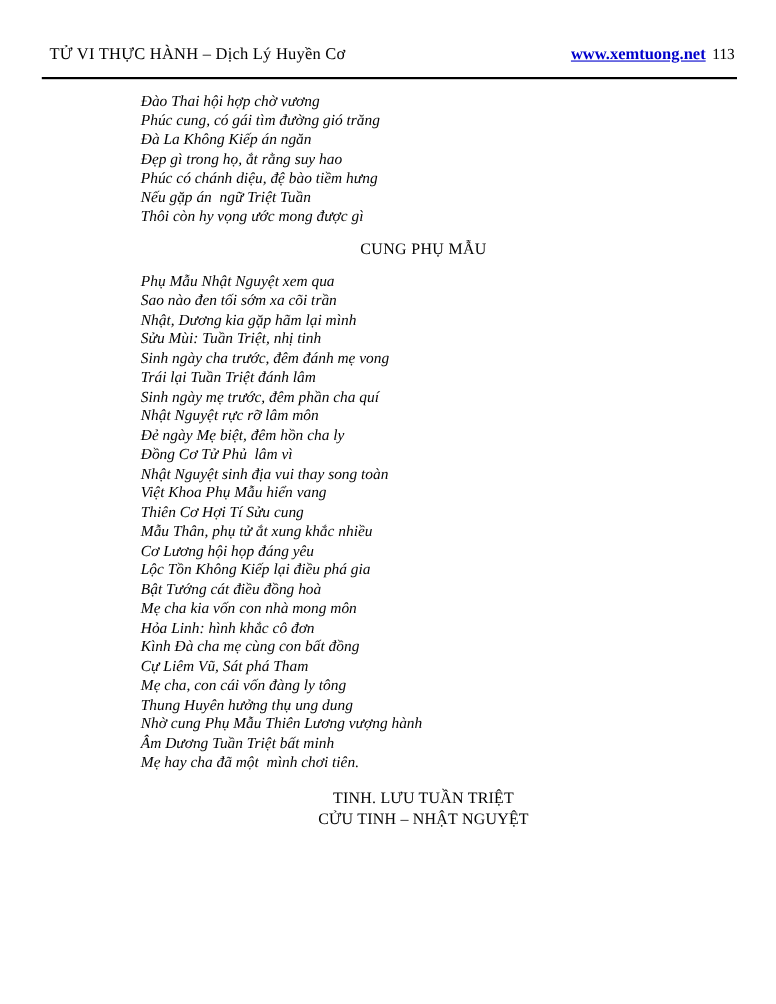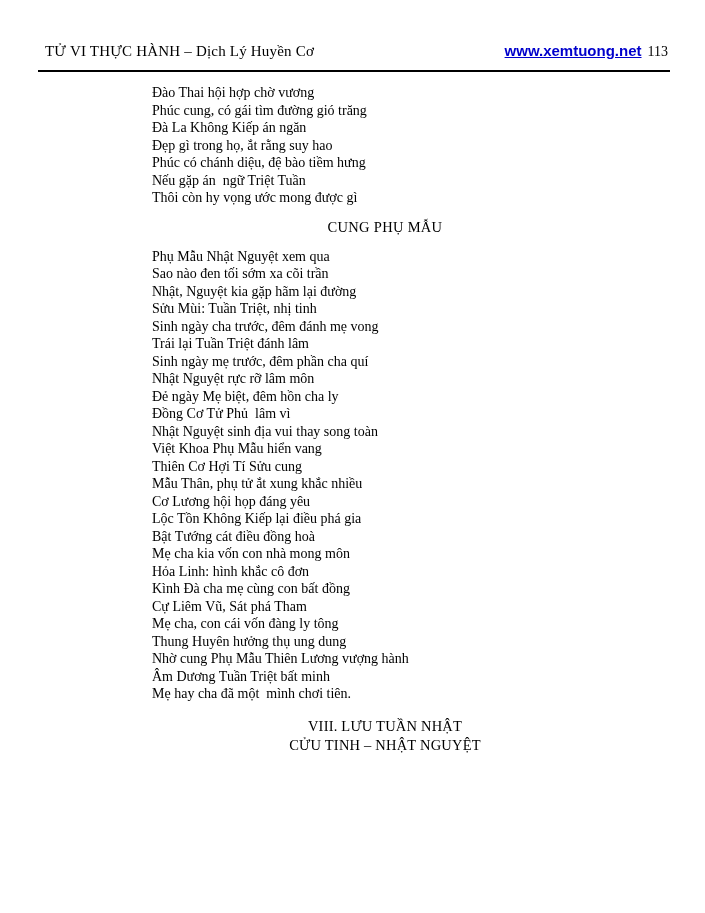--- a/index.html
+++ b/index.html
@@ -13,36 +13,36 @@
   }
   .page-header {
     position:absolute; top:42px; left:45px; right:37px;
     display:flex; justify-content:space-between; align-items:baseline;gap:46px;
   }
   .book-title {
     font-size:15px; letter-spacing:0.2px; white-space:nowrap;
   }
   .header-right { display:flex; align-items:baseline; gap:6px; }
   .website-link {
-    font-family:Liberation Sans, sans-serif;
+    font-family:Liberation Serif, serif;
     font-weight:bold; font-size:15px;
     color:#0000cc; text-decoration:underline;
     cursor:pointer; white-space:nowrap;
   }
   .page-number { font-size:14px;text-align:center; }
   .header-rule {
     position:absolute; top:70px; left:38px; width:632px;
     border-top:2px solid #000; height:0;
   }
   .content { position:absolute; top:84px; left:128px; right:0; }
   .verse-block .verse-line {
+    font-style:italic;
     font-size:14px;
     line-height:17.5px;
     white-space:pre-wrap;
-    margin-left:24px;
   }
   .section-heading {
     width:514px;
     text-align:center;
     font-size:14.5px;
     line-height:18px;
     margin:11px 0 12px 0;
     letter-spacing:0.3px;
     white-space:pre-wrap;
   }
@@ -78,21 +78,21 @@
       <div class="verse-line">Phúc có chánh diệu, đệ bào tiềm hưng</div>
       <div class="verse-line">Nếu gặp án  ngữ Triệt Tuần</div>
       <div class="verse-line">Thôi còn hy vọng ước mong được gì</div>
     </div>
 
   <div class="section-heading">CUNG PHỤ MẪU</div>
 
   <div class="verse-block">
       <div class="verse-line">Phụ Mẫu Nhật Nguyệt xem qua</div>
       <div class="verse-line">Sao nào đen tối sớm xa cõi trần</div>
-      <div class="verse-line">Nhật, Nguyệt kia gặp hãm lại đường</div>
+      <div class="verse-line">Nhật, Dương kia gặp hãm lại mình</div>
       <div class="verse-line">Sửu Mùi: Tuần Triệt, nhị tinh</div>
       <div class="verse-line">Sinh ngày cha trước, đêm đánh mẹ vong</div>
       <div class="verse-line">Trái lại Tuần Triệt đánh lâm</div>
       <div class="verse-line">Sinh ngày mẹ trước, đêm phần cha quí</div>
       <div class="verse-line">Nhật Nguyệt rực rỡ lâm môn</div>
       <div class="verse-line">Đẻ ngày Mẹ biệt, đêm hồn cha ly</div>
       <div class="verse-line">Đồng Cơ Tử Phủ  lâm vì</div>
       <div class="verse-line">Nhật Nguyệt sinh địa vui thay song toàn</div>
       <div class="verse-line">Việt Khoa Phụ Mẫu hiển vang</div>
       <div class="verse-line">Thiên Cơ Hợi Tí Sửu cung</div>
@@ -105,17 +105,17 @@
       <div class="verse-line">Kình Đà cha mẹ cùng con bất đồng</div>
       <div class="verse-line">Cự Liêm Vũ, Sát phá Tham</div>
       <div class="verse-line">Mẹ cha, con cái vốn đàng ly tông</div>
       <div class="verse-line">Thung Huyên hưởng thụ ung dung</div>
       <div class="verse-line">Nhờ cung Phụ Mẫu Thiên Lương vượng hành</div>
       <div class="verse-line">Âm Dương Tuần Triệt bất minh</div>
       <div class="verse-line">Mẹ hay cha đã một  mình chơi tiên.</div>
     </div>
 
   <div class="footer-heading">
-    <div>VIII. LƯU TUẦN NHẬT</div>
+    <div>TINH. LƯU TUẦN TRIỆT</div>
     <div>CỬU TINH – NHẬT NGUYỆT</div>
   </div>
 
 </div>
 
 </body></html>

